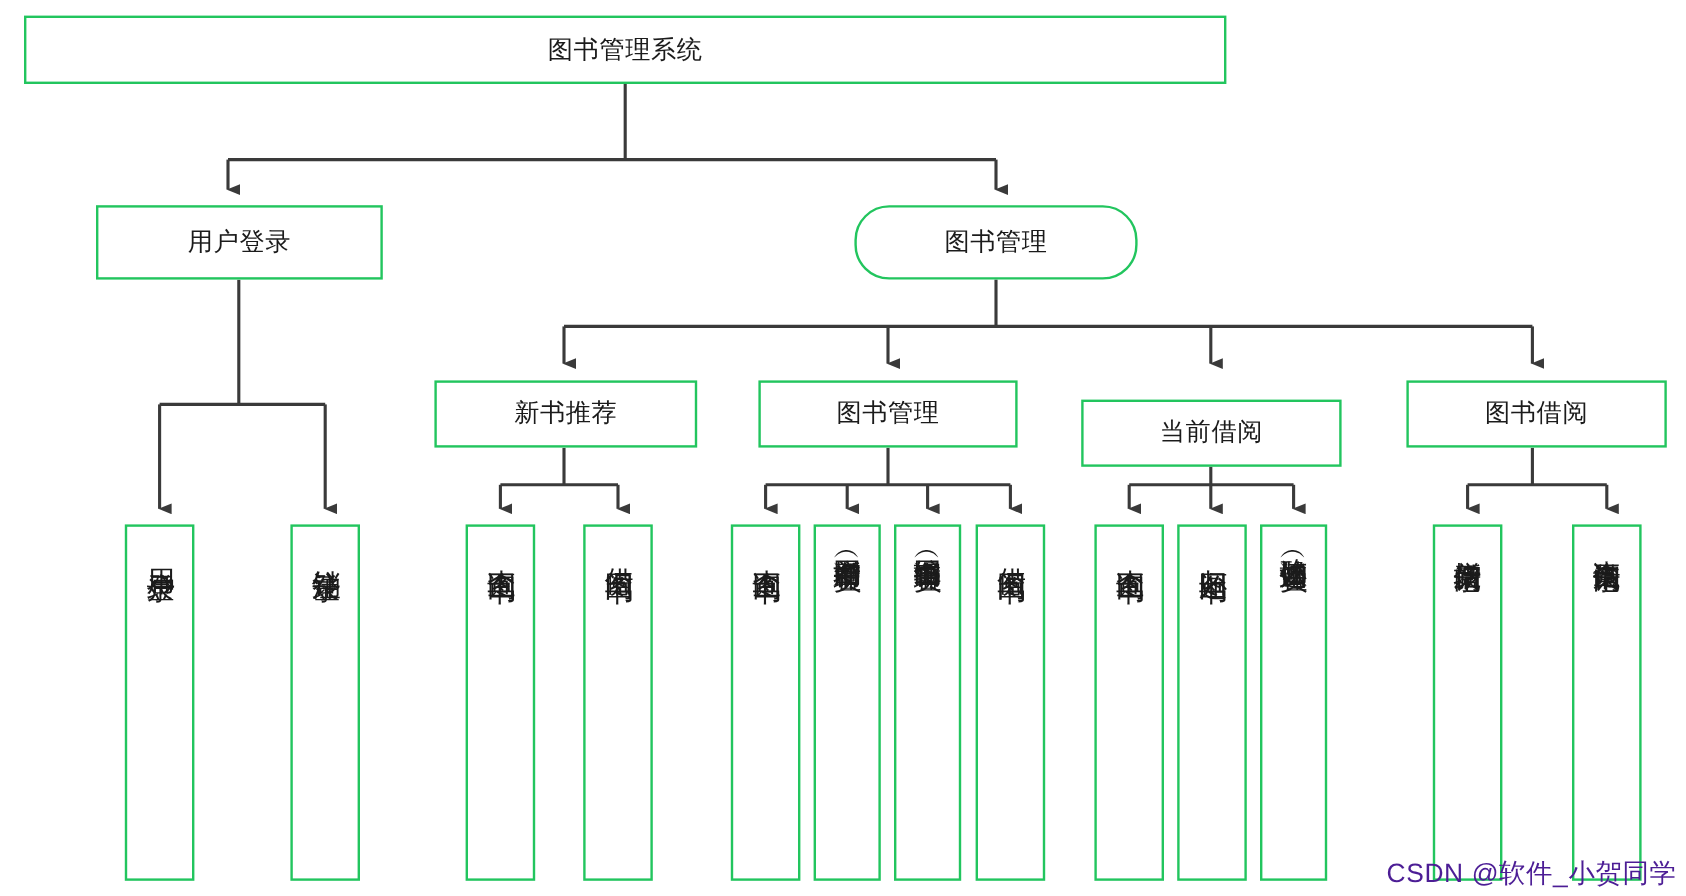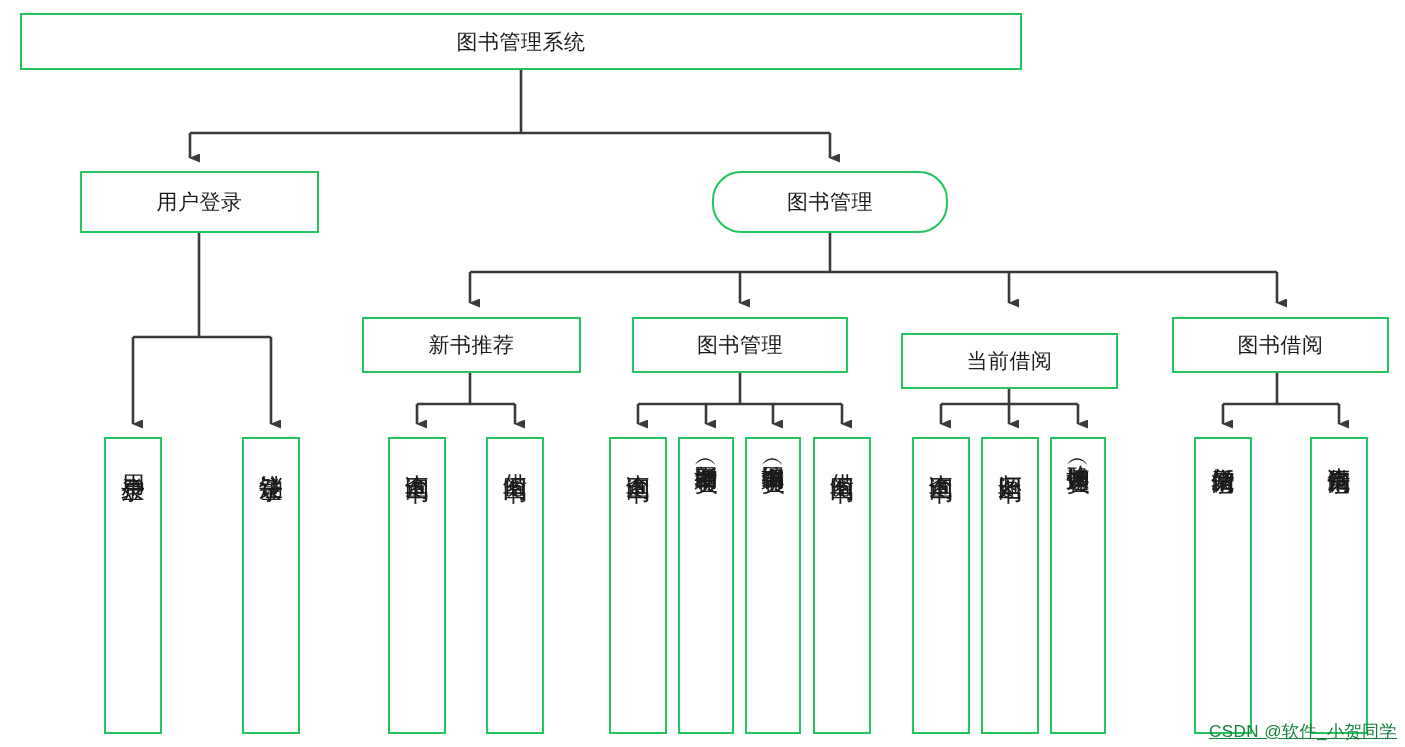--- a/index.html
+++ b/index.html
@@ -59,25 +59,24 @@
     line-height: 1;
   }
   .node.vertical.compact .label {
     font-size: 23px;
     letter-spacing: 1px;
   }
   #watermark {
     position: absolute;
     right: 8px;
     bottom: 4px;
-    font-size: 17px;
-    color: #15803d;
+    font-size: 22px;
+    color: #4c1d95;
     letter-spacing: 0.5px;
     white-space: nowrap;
-    text-decoration: underline;
   }
 </style>
 </head>
 <body>
 
 <div id="diagram-root">
 
   <svg class="connectors" viewBox="0 0 1405 747">
     <defs>
       <marker id="arrowhead" markerWidth="9" markerHeight="11" refX="4.5" refY="10" orient="auto" markerUnits="userSpaceOnUse">

